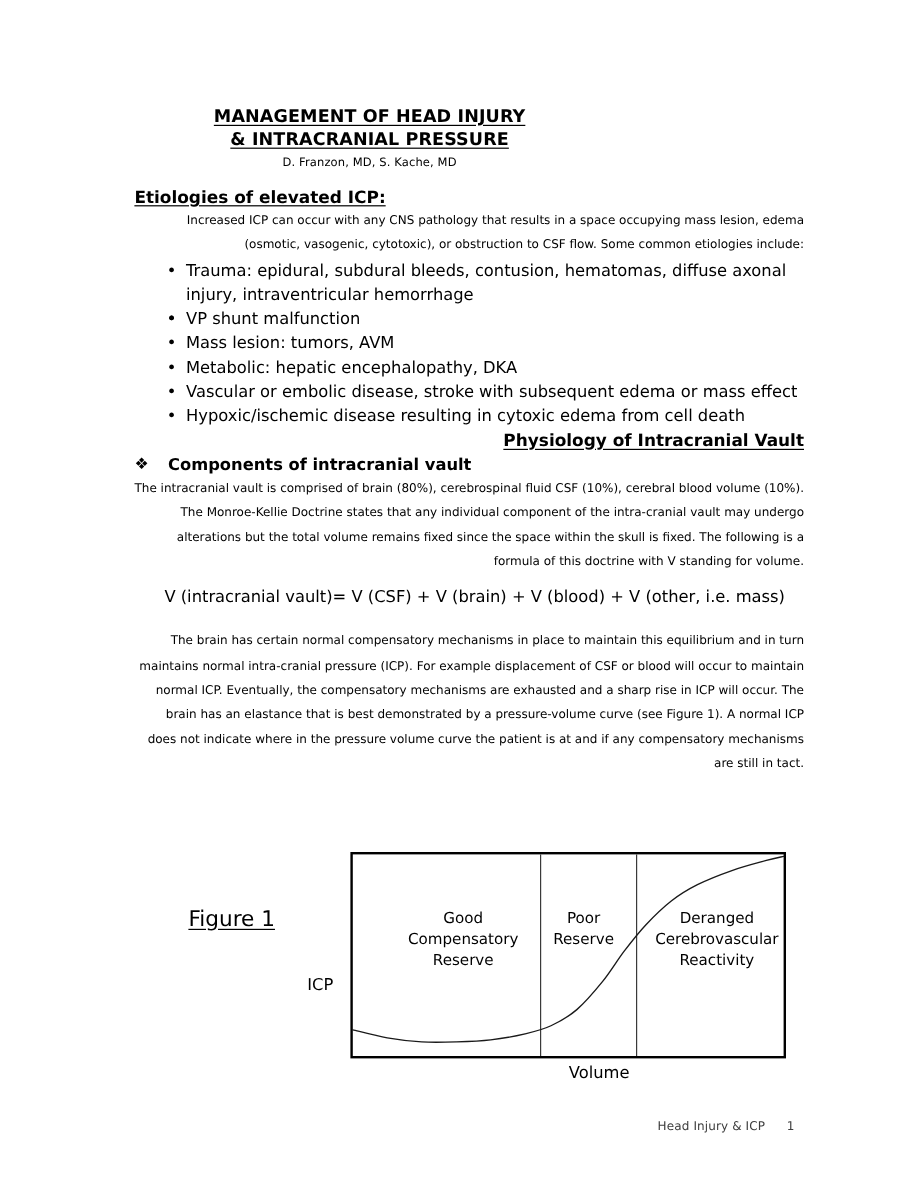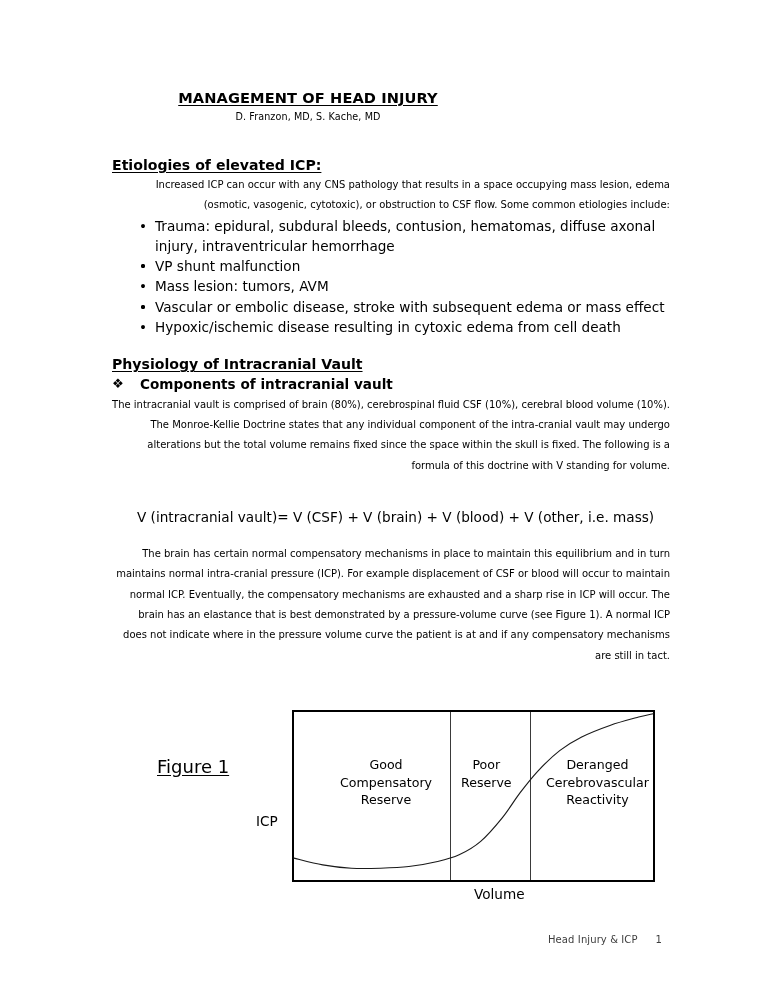--- a/index.html
+++ b/index.html
@@ -102,21 +102,21 @@
     font-weight: normal;
     font-size: 13.2px;
     line-height: 20.3px;
   }
 
   
   .formula {
     font-size: 13.6px;
     line-height: 20.3px;
     padding-left: 25px;
-    margin-top: 31px;
+    margin-top: 9px;
   }
 
   
   .figure-area {
     position: absolute;
     left: 0;
     top: 0;
     width: 768px;
     height: 994px;
     pointer-events: none;
@@ -194,20 +194,21 @@
   }
   .footer .pagenum { margin-left: 18px; }
 </style>
 </head>
 <body>
 
 <div id="page">
 
   <div class="title-block">
     <div class="doc-title-line">MANAGEMENT OF HEAD INJURY</div>
+    <div class="doc-title-line">&amp; INTRACRANIAL PRESSURE</div>
     <div class="doc-authors">D. Franzon, MD, S. Kache, MD</div>
   </div>
 
   <div class="content">
 
     <div class="section-heading">Etiologies of elevated ICP:</div>
 
     <p class="para">Increased ICP can occur with any CNS pathology that results in a space occupying mass lesion, edema (osmotic, vasogenic, cytotoxic), or obstruction to CSF flow.  Some common etiologies include:</p>
 
     <ul class="bullets">
@@ -221,32 +222,33 @@
       <li>
         <span class="dot">•</span>
         <span>VP shunt malfunction</span>
       </li>
       <li>
         <span class="dot">•</span>
         <span>Mass lesion: tumors, AVM</span>
       </li>
       <li>
         <span class="dot">•</span>
+        <span>Metabolic: hepatic encephalopathy, DKA</span>
       </li>
       <li>
         <span class="dot">•</span>
         <span>Vascular or embolic disease, stroke with subsequent edema or mass effect</span>
       </li>
       <li>
         <span class="dot">•</span>
         <span>Hypoxic/ischemic disease resulting in cytoxic edema from cell death</span>
       </li>
     </ul>
 
-    <div class="section-heading" style="margin-top:17px;">Physiology of Intracranial Vault</div>
+    <div class="section-heading" style="text-align:right;">Physiology of Intracranial Vault</div>
 
     <div class="sub-heading">
       <span class="diamond">❖</span>
       <span>Components of intracranial vault</span>
     </div>
 
     <p class="para">The intracranial vault is comprised of brain (80%), cerebrospinal fluid CSF (10%), cerebral blood volume (10%).  The Monroe-Kellie Doctrine states that any individual component of the intra-cranial vault may undergo alterations but the total volume remains fixed since the space within the skull is fixed.  The following is a formula of this doctrine with V standing for volume.</p>
 
     <div class="formula">V (intracranial vault)= V (CSF) + V (brain) + V (blood) + V (other, i.e. mass)</div>
 

